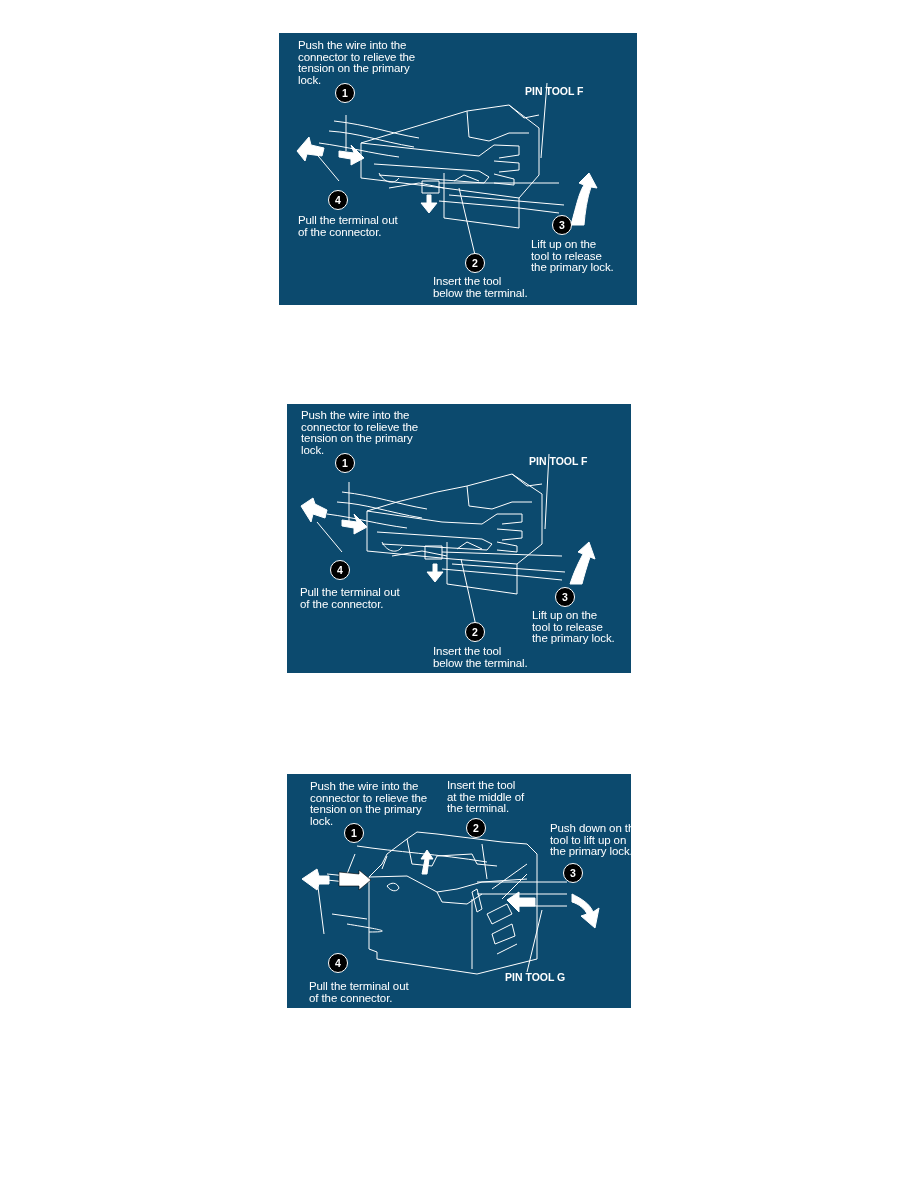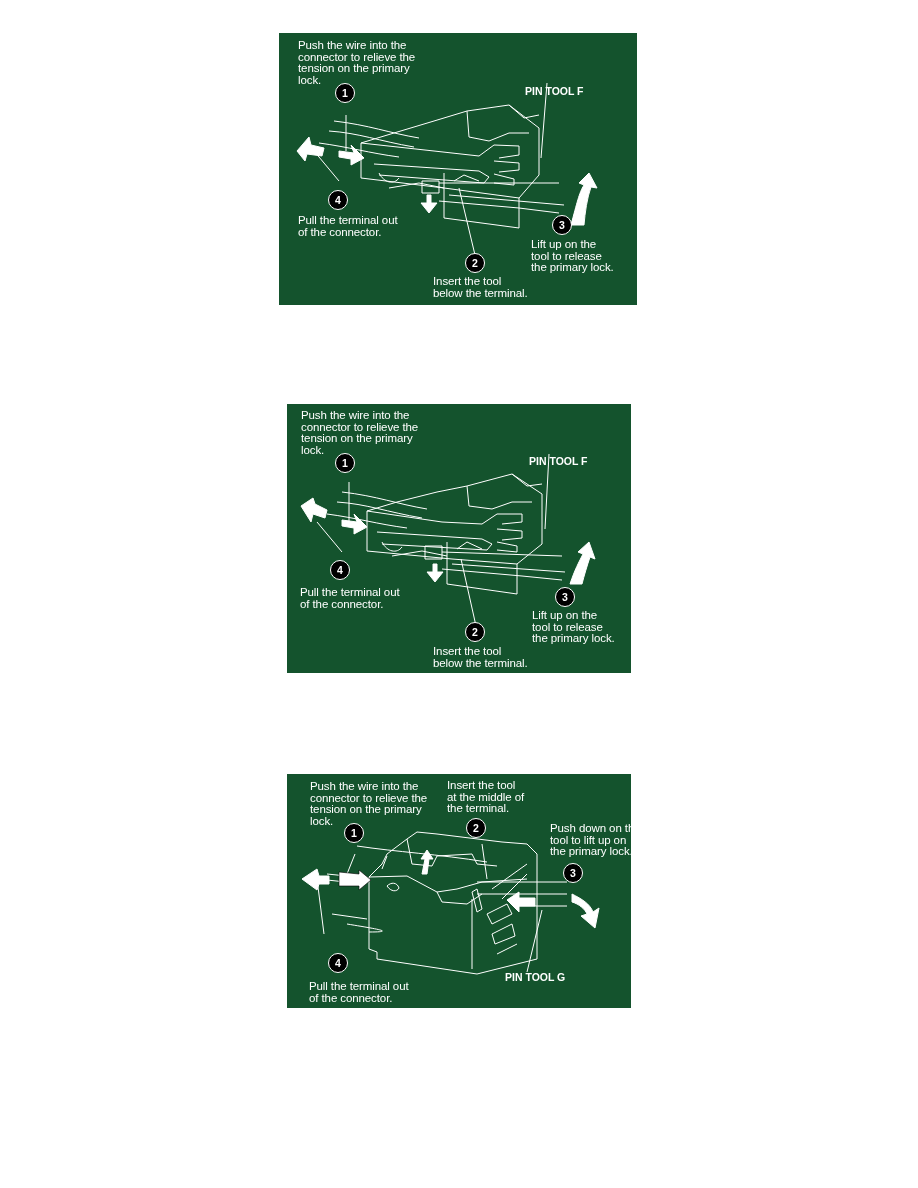--- a/index.html
+++ b/index.html
@@ -1,18 +1,18 @@
 <!DOCTYPE html>
 <html><head>
 <meta charset="utf-8">
 <style>
   html, body { margin:0; padding:0; background:#ffffff; }
   body { width:918px; height:1188px; position:relative; overflow:hidden;
          font-family:"Liberation Sans", sans-serif; }
-  .panel { position:absolute; background:#14532d; overflow:hidden; }
+  .panel { position:absolute; background:#0c4a6e; overflow:hidden; }
   .panel svg { position:absolute; left:0; top:0; }
   .lbl { position:absolute; color:#fff; font-size:11.5px; line-height:11.5px; white-space:pre; letter-spacing:-0.1px; }
   .tool { position:absolute; color:#fff; font-size:10.5px; font-weight:bold; white-space:pre;padding-left:6px; }
   .num { position:absolute; width:18px; height:18px; border:1.5px solid #fff; border-radius:50%;
          color:#fff; font-size:10.5px; font-weight:bold; text-align:center; line-height:18px; background:#000; box-sizing:content-box; }
 </style>
 </head>
 <body>
 
 <div class="panel" style="left:279px;top:33px;width:358px;height:272px;">

